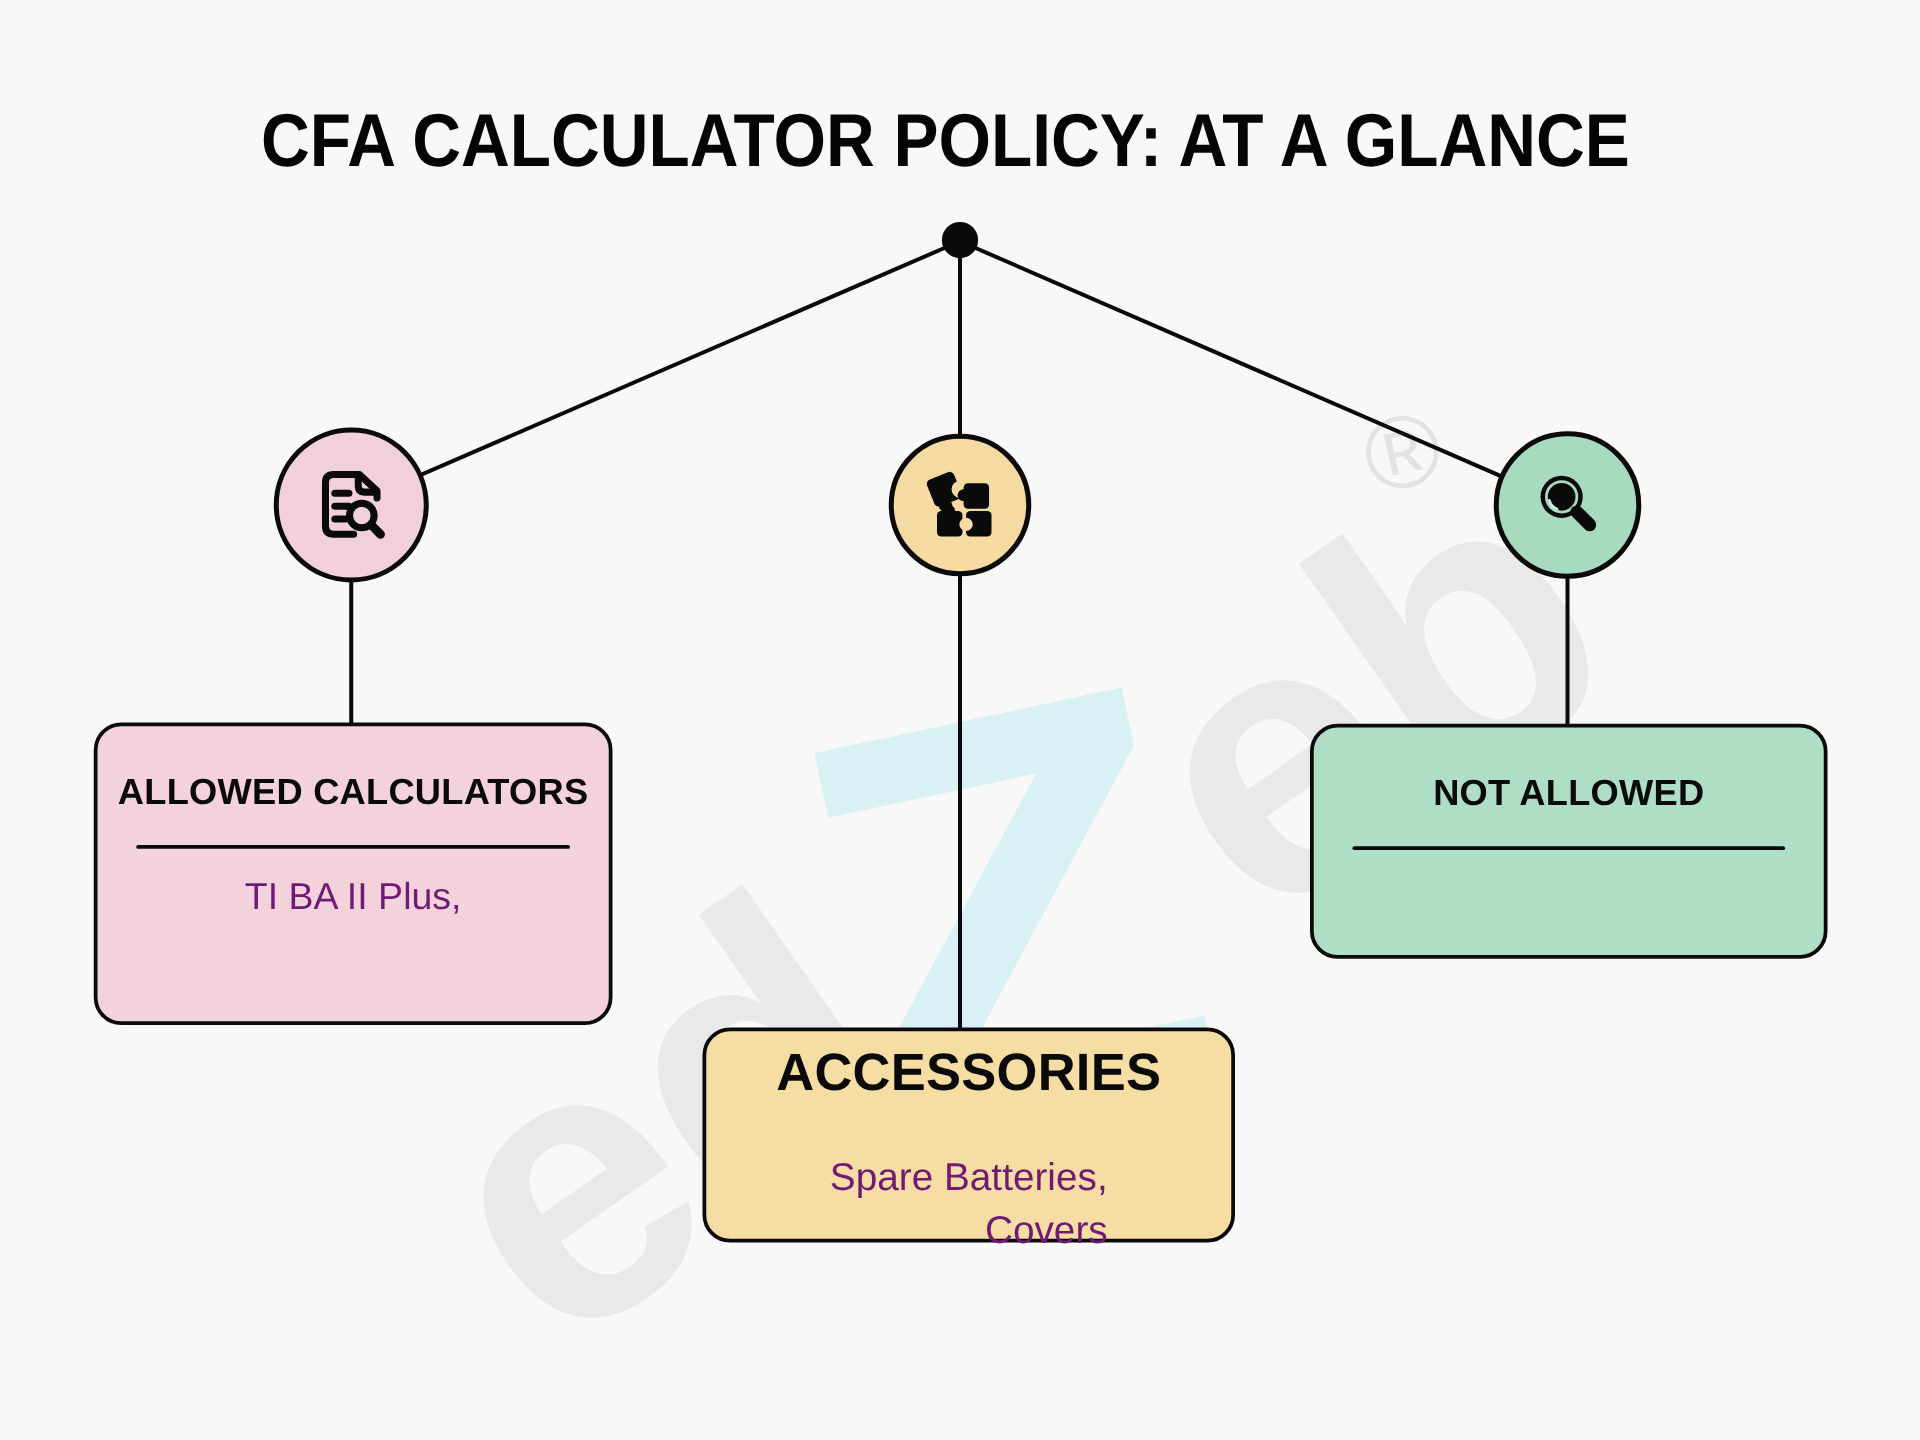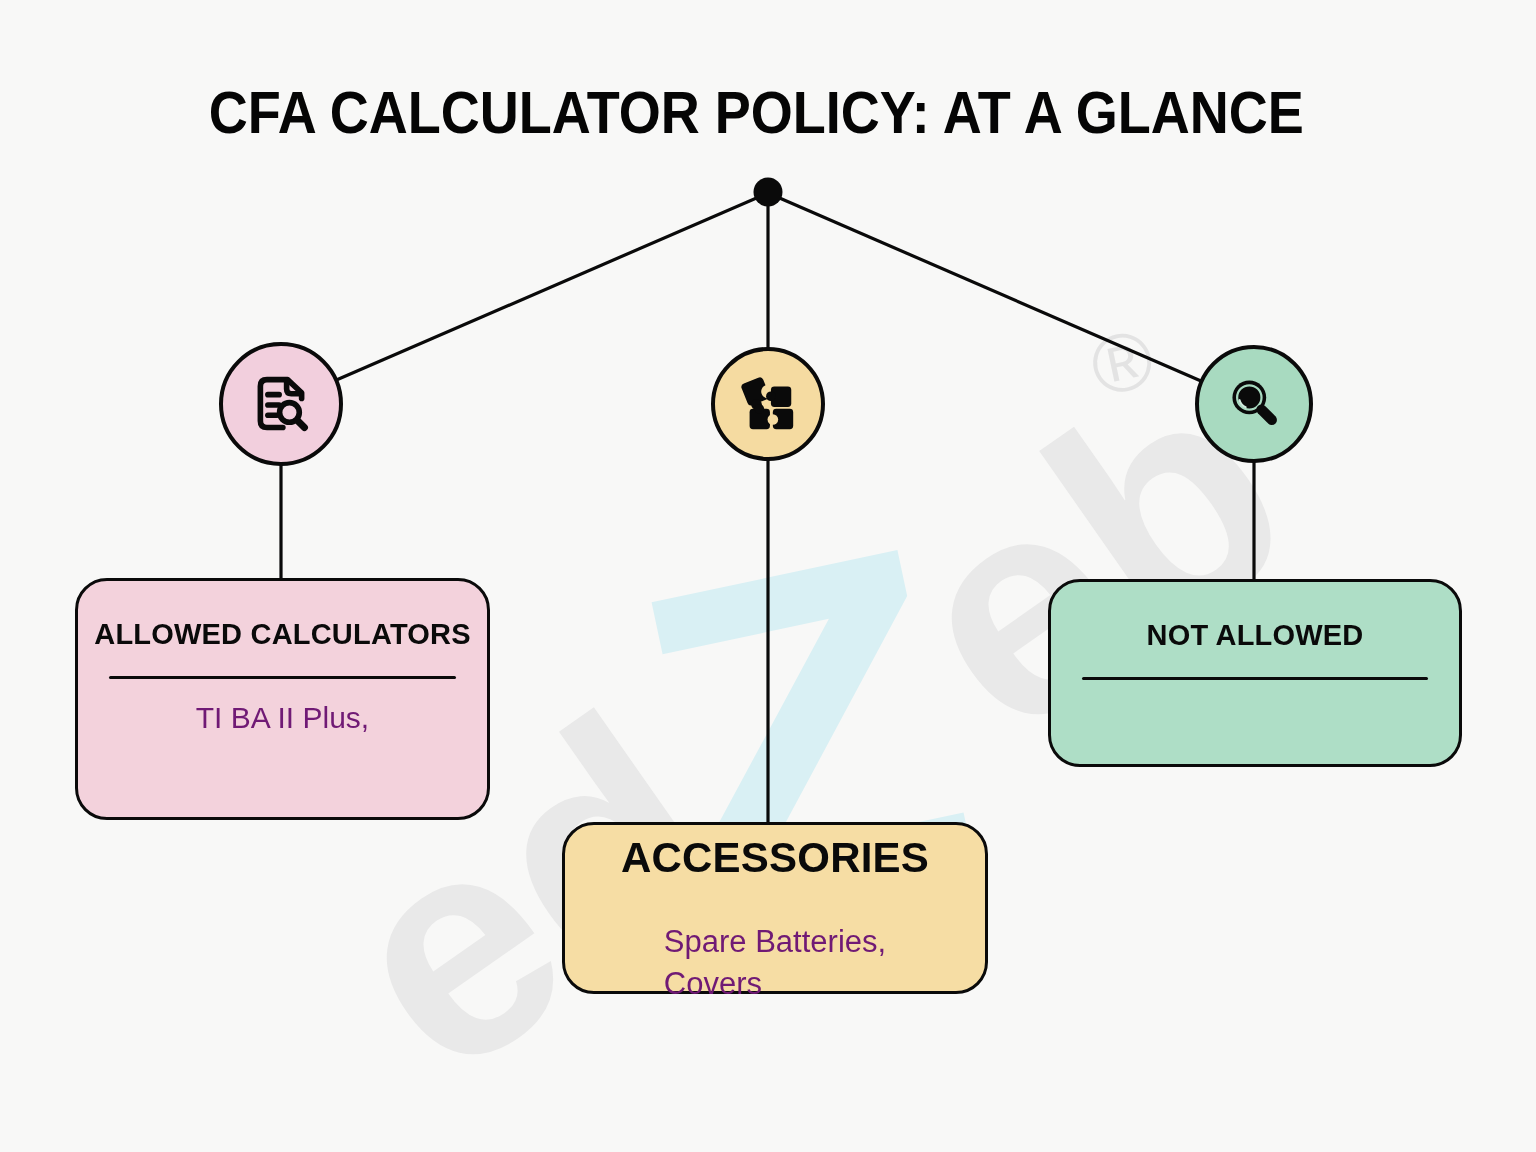--- a/index.html
+++ b/index.html
@@ -39,22 +39,22 @@
     position:absolute;border:4px solid #0a0a0a;border-radius:50%;
     display:flex;align-items:center;justify-content:center;
     z-index:3;box-sizing:border-box;
   }
   .c0{left:219px;top:342px;width:124px;height:124px;background:#f2cfdd;}
   .c1{left:711px;top:347px;width:114px;height:114px;background:#f5dba1;}
   .c2{left:1195px;top:345px;width:118px;height:118px;background:#a8dac0;}
 
   
   .card{
-    position:absolute;border:3.5px solid #0a0a0a;border-radius:32px;
-    z-index:3;box-sizing:border-box;text-align:left;
+    position:absolute;border:3.5px solid #0a0a0a;border-radius:22px;
+    z-index:3;box-sizing:border-box;text-align:right;
     display:flex;flex-direction:column;align-items:center;
   }
   .k0{left:75px; top:578px;width:415px;height:242px;background:#f3d2dc;padding-top:36px;}
   .k1{left:562px;top:822px;width:426px;height:172px;background:#f6dda4;padding-top:8px;}
   .k2{left:1048px;top:579px;width:414px;height:188px;background:#aedec6;padding-top:36px;}
 
   .card-heading{
     font-weight:bold;font-size:29px;line-height:1.2;color:#0a0a0a;
     letter-spacing:0.2px;white-space:nowrap;
   }

